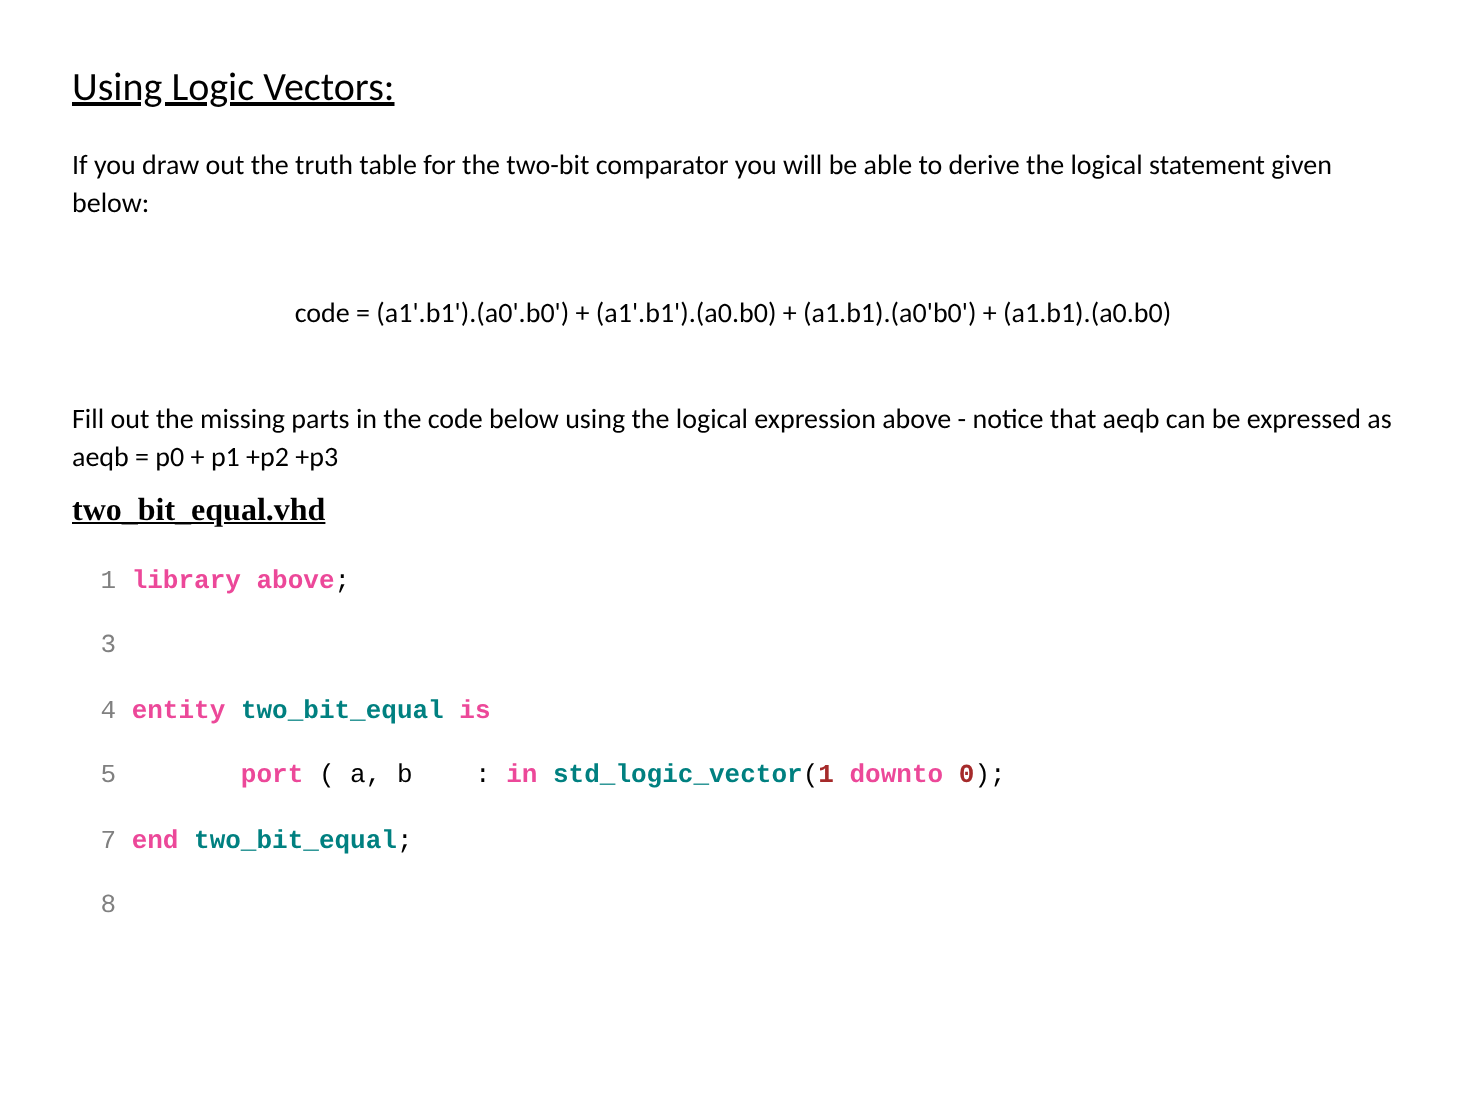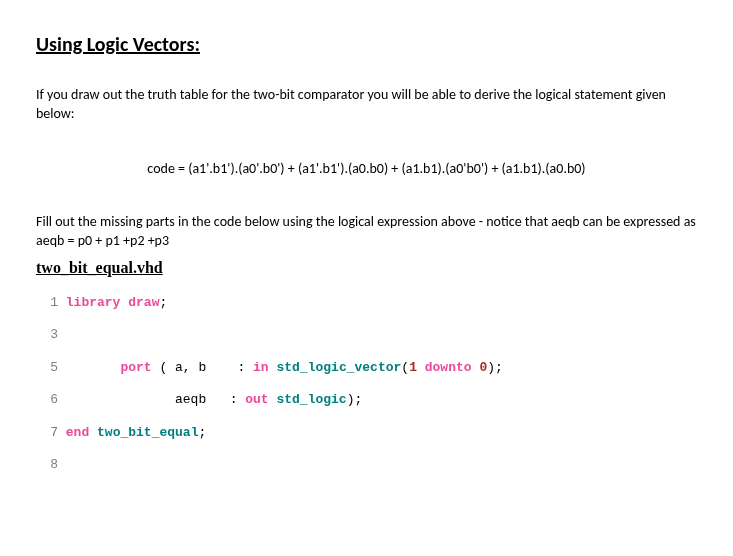--- a/index.html
+++ b/index.html
@@ -7,23 +7,23 @@
     padding: 32px 36px;
     font-family: Calibri, "Segoe UI", Arial, sans-serif;
     font-size: 14px;
     color: #000;
     background: #fff;
     width: 733px;
     box-sizing: border-box;
   }
   .title {
     font-size: 20px;
-    font-weight: bold;
+    font-weight: normal;
     text-decoration: underline;
-    margin-bottom: 30px;
+    margin-bottom: 18px;
   }
   .para {
     font-size: 14px;
     line-height: 1.35;
     margin-bottom: 8px;
   }
   .eqn {
     text-align: center;
     font-size: 14px;
     margin: 36px 0 36px 0;
@@ -58,24 +58,24 @@
 
 <div class="para">If you draw out the truth table for the two-bit comparator you will be able to derive the logical statement given below:</div>
 
 <div class="eqn">code = (a1'.b1').(a0'.b0') + (a1'.b1').(a0.b0) + (a1.b1).(a0'b0') + (a1.b1).(a0.b0)</div>
 
 <div class="para">Fill out the missing parts in the code below using the logical expression above - notice that aeqb can be expressed as aeqb = p0 + p1 +p2 +p3</div>
 
 <div class="filename">two_bit_equal.vhd</div>
 
 <div class="code">
-<div><span class="ln">1</span> <span class="kw">library</span><span> </span><span class="kw">draw</span><span>;</span></div>
+<div><span class="ln">1</span> <span class="kw">library</span><span> </span><span class="kw">above</span><span>;</span></div>
 <div><span class="ln">3</span></div>
+<div><span class="ln">4</span> <span class="kw">entity</span><span> </span><span class="typ">two_bit_equal</span><span> </span><span class="kw">is</span></div>
 <div><span class="ln">5</span>        <span class="kw">port</span><span> ( a, b    : </span><span class="kw">in</span><span> </span><span class="typ">std_logic_vector</span><span>(</span><span class="num">1</span><span> </span><span class="kw">downto</span><span> </span><span class="num">0</span><span>);</span></div>
-<div><span class="ln">6</span><span>               aeqb   : </span><span class="kw">out</span><span> </span><span class="typ">std_logic</span><span>);</span></div>
 <div><span class="ln">7</span> <span class="kw">end</span><span> </span><span class="typ">two_bit_equal</span><span>;</span></div>
 <div><span class="ln">8</span></div>
 
 
 
 
 
 
 
 

